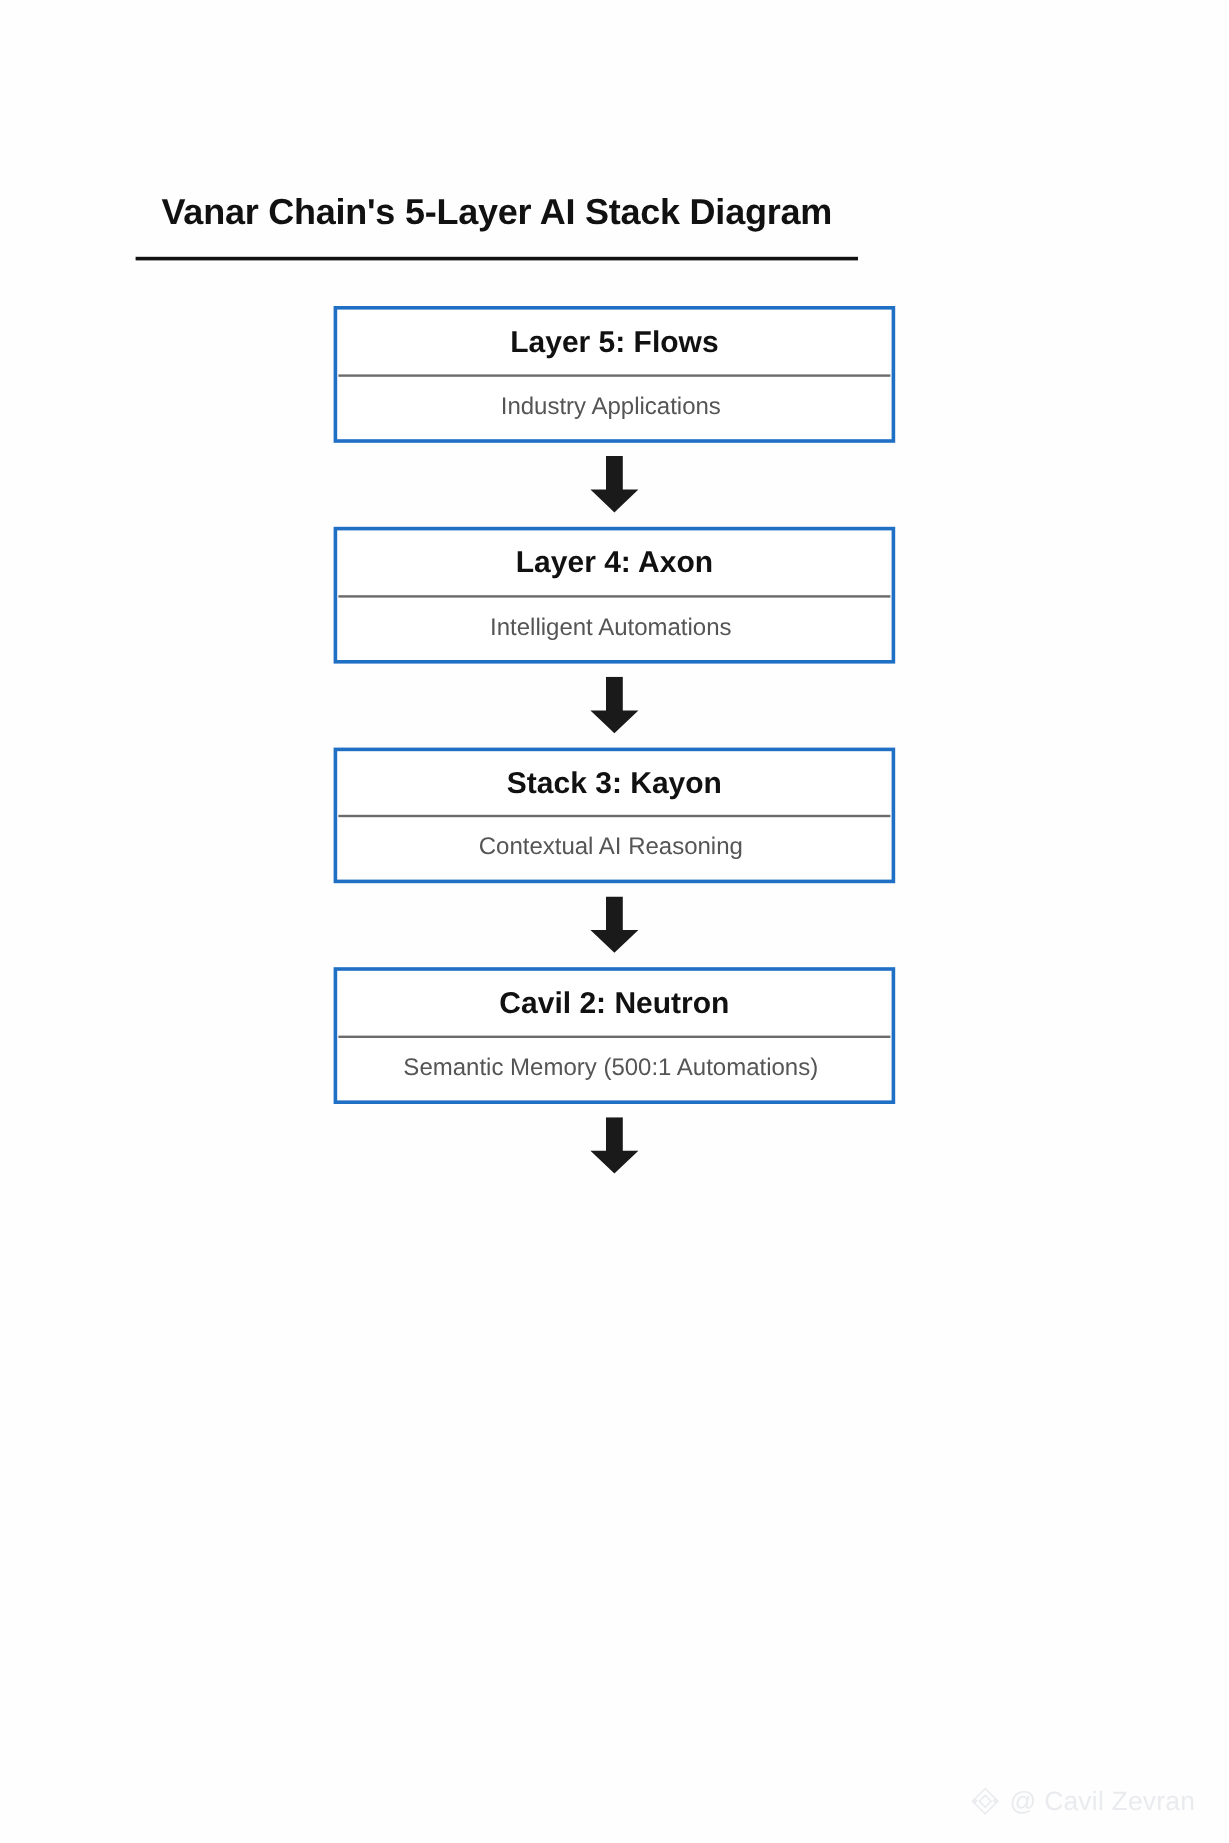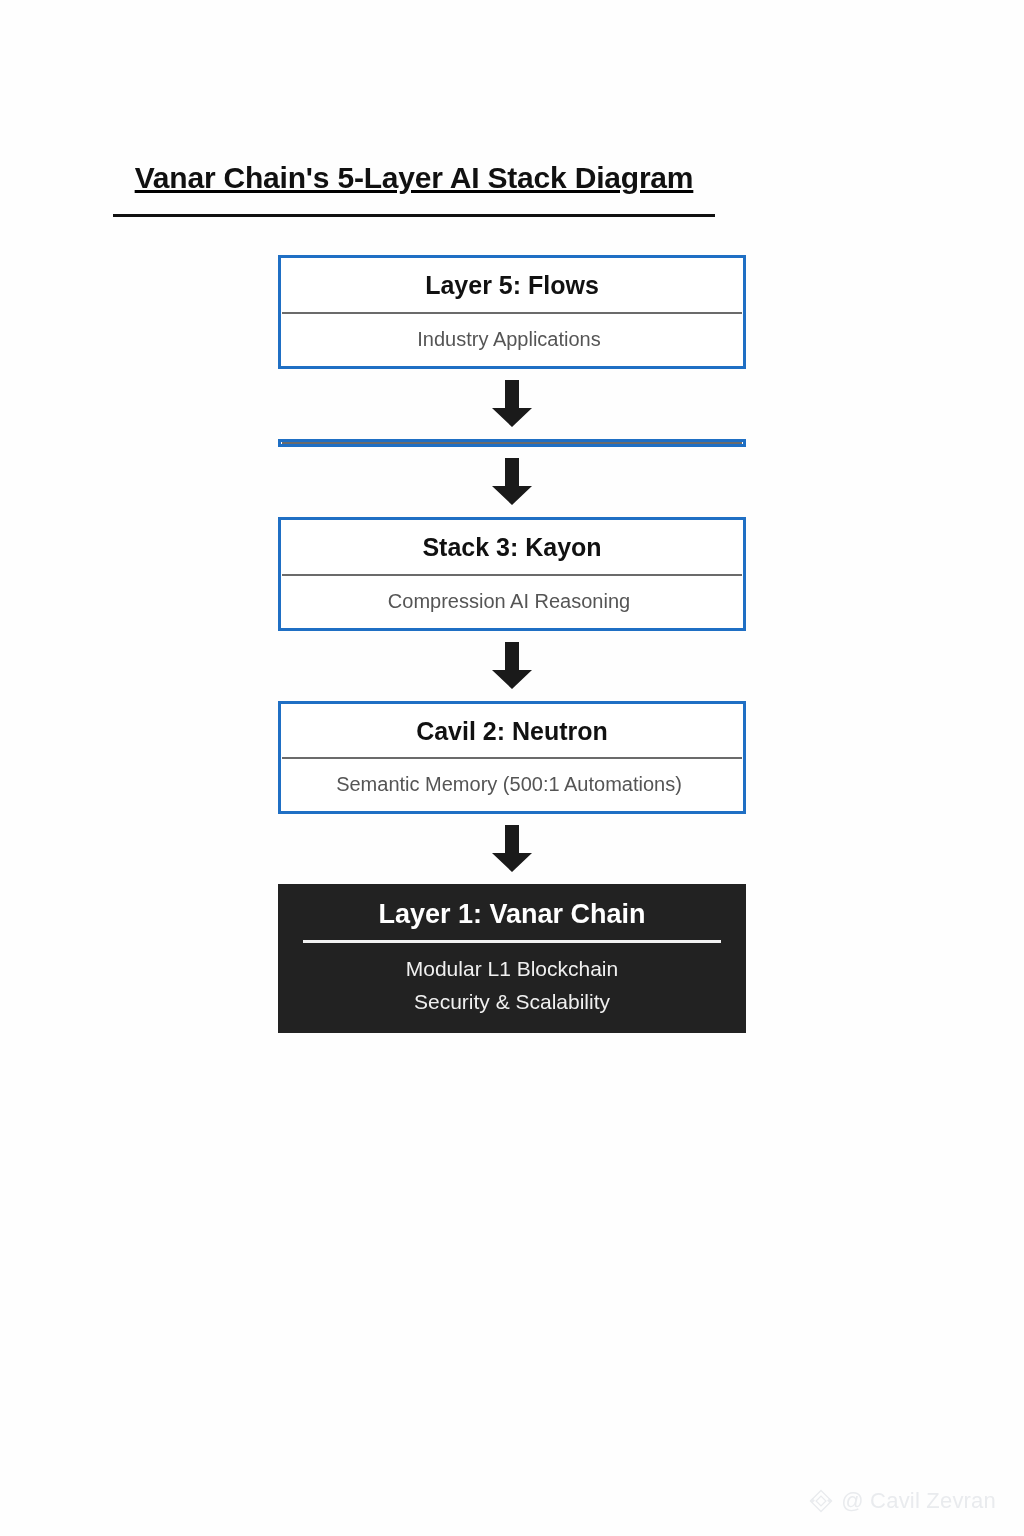--- a/index.html
+++ b/index.html
@@ -23,21 +23,20 @@
     background: #fefefe;
   }
 
   
   .title-block {
     position: absolute;
     top: 160px;
     left: 0;
     width: 828px;
     text-align: center;
-    text-decoration: underline;
   }
   .doc-title {
     font-size: 30px;
     font-weight: bold;
     color: #111111;
     letter-spacing: -0.2px;
     line-height: 1.2;
     margin: 0;
     padding: 0;
   }
@@ -166,61 +165,55 @@
       <div class="layer-sub">Industry Applications</div>
     </div>
 
     <div class="arrow-wrap">
       <svg class="arrow" viewBox="0 0 42 48">
         <path d="M14 0 H28 V28 H41 L21 47 L1 28 H14 Z" fill="#1a1a1a"></path>
       </svg>
     </div>
 
     <div class="layer-box">
-      <div class="layer-divider"></div>
+      <div class="layer-title">Layer 4: Axon</div>
+      <div class="layer-divider"></div>
+      <div class="layer-sub">Intelligent Automations</div>
     </div>
 
     <div class="arrow-wrap">
       <svg class="arrow" viewBox="0 0 42 48">
         <path d="M14 0 H28 V28 H41 L21 47 L1 28 H14 Z" fill="#1a1a1a"></path>
       </svg>
     </div>
 
     <div class="layer-box">
       <div class="layer-title">Stack 3: Kayon</div>
       <div class="layer-divider"></div>
-      <div class="layer-sub">Compression AI Reasoning</div>
+      <div class="layer-sub">Contextual AI Reasoning</div>
     </div>
 
     <div class="arrow-wrap">
       <svg class="arrow" viewBox="0 0 42 48">
         <path d="M14 0 H28 V28 H41 L21 47 L1 28 H14 Z" fill="#1a1a1a"></path>
       </svg>
     </div>
 
     <div class="layer-box">
       <div class="layer-title">Cavil 2: Neutron</div>
       <div class="layer-divider"></div>
       <div class="layer-sub">Semantic Memory (500:1 Automations)</div>
     </div>
 
     <div class="arrow-wrap">
       <svg class="arrow" viewBox="0 0 42 48">
         <path d="M14 0 H28 V28 H41 L21 47 L1 28 H14 Z" fill="#1a1a1a"></path>
       </svg>
     </div>
 
-    <div class="layer-box dark">
-      <div class="layer-title">Layer 1: Vanar Chain</div>
-      <div class="layer-divider"></div>
-      <div class="layer-sub">
-        <span class="sub-line">Modular L1 Blockchain</span>
-        <span class="sub-line">Security &amp; Scalability</span>
-      </div>
-    </div>
 
   </div>
 
   <div class="watermark">
     <svg class="wm-logo" viewBox="0 0 32 32">
       <g fill="none" stroke="#e9ebee" stroke-width="1.6">
         <path d="M16 3 L29 16 L16 29 L3 16 Z"></path>
         <path d="M16 10 L22 16 L16 22 L10 16 Z"></path>
       </g>
       <g fill="#e9ebee">

